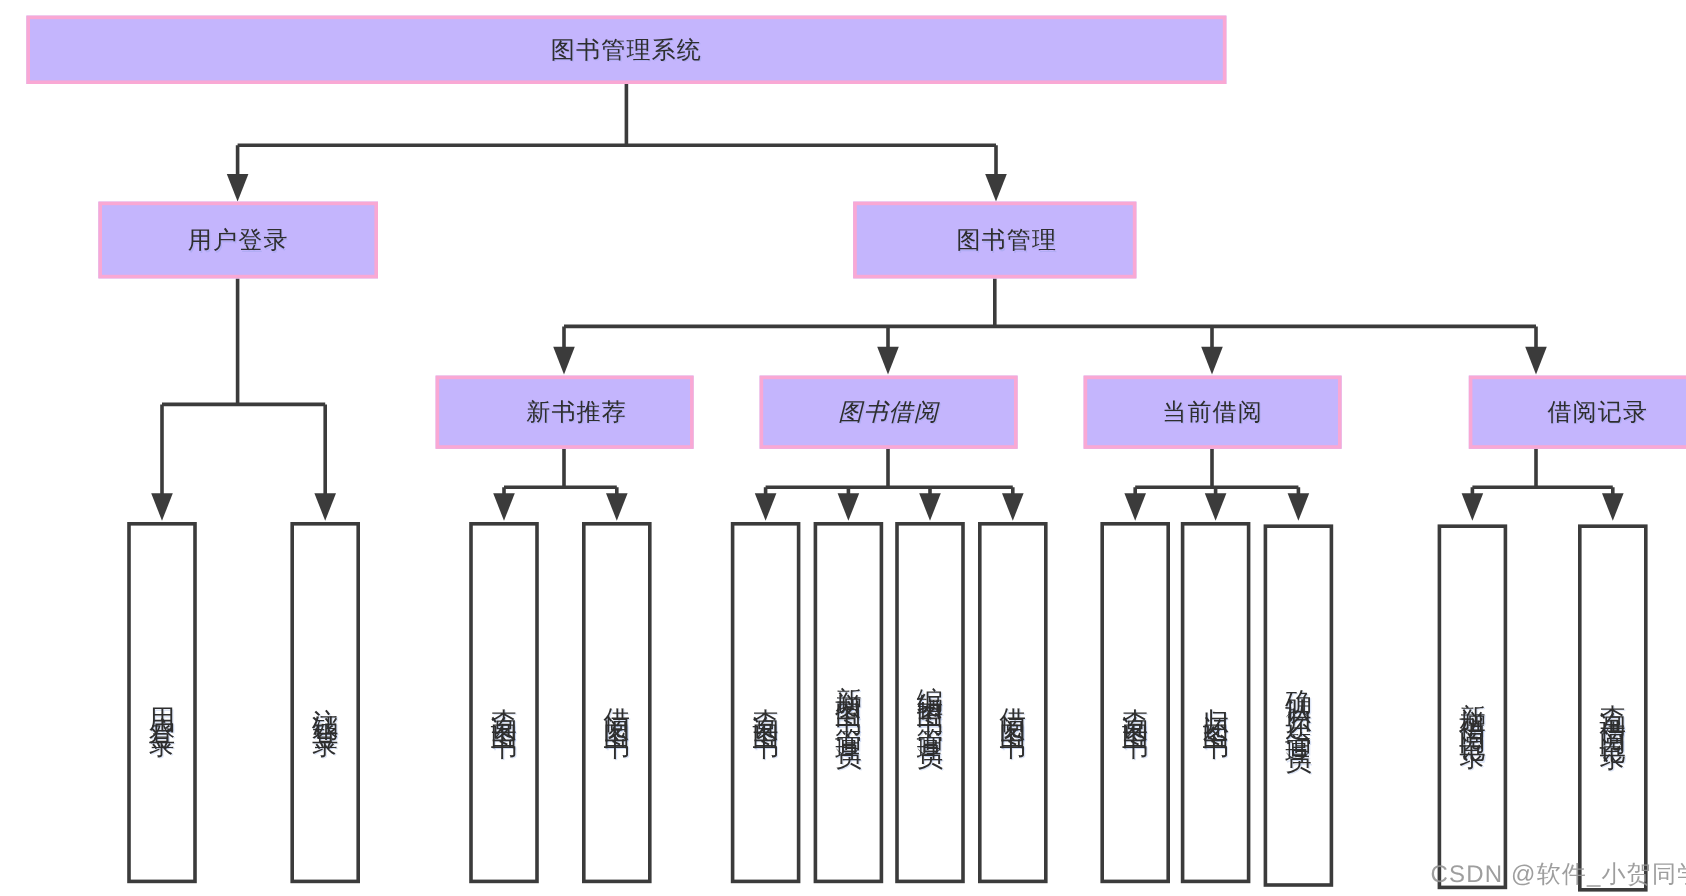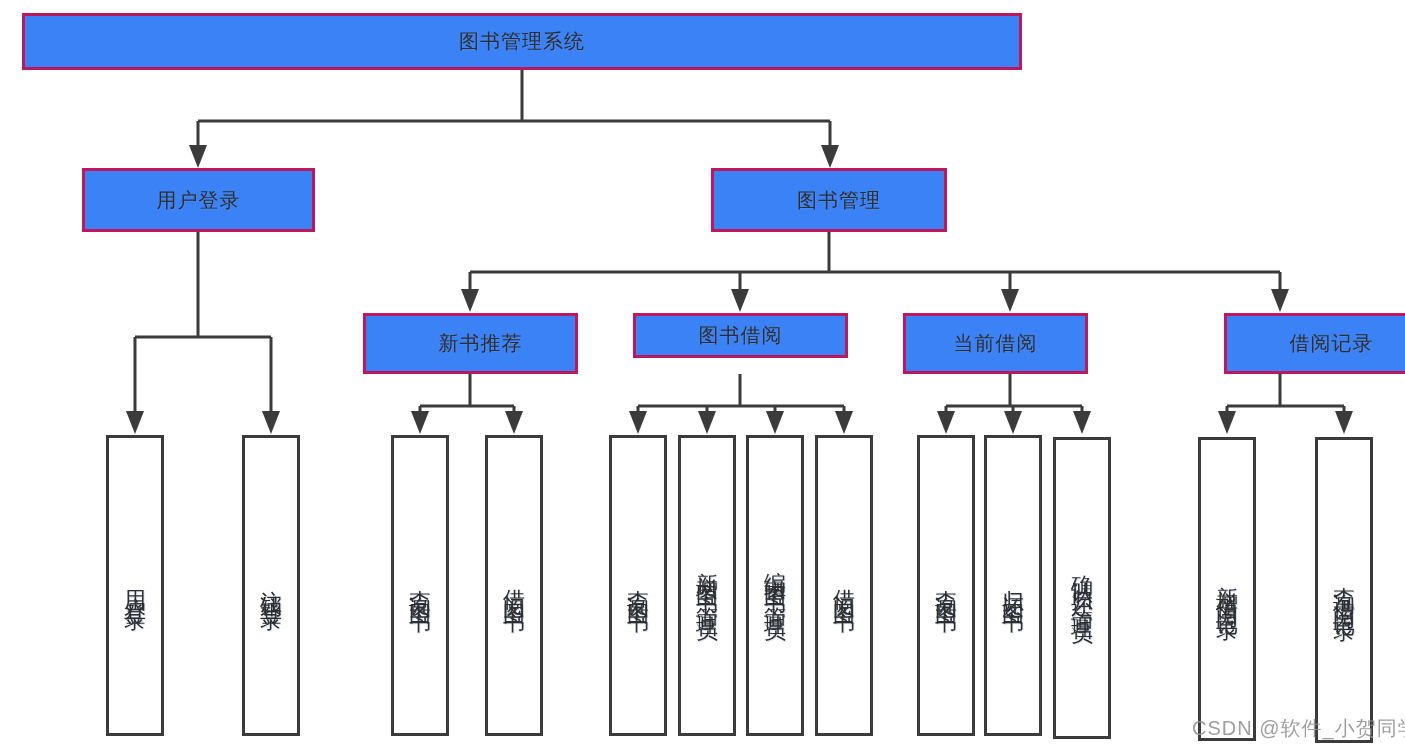--- a/index.html
+++ b/index.html
@@ -7,22 +7,22 @@
     position:relative;
     width:1405px;height:747px;
     background:#ffffff;
     font-family:"Liberation Sans","DejaVu Sans",sans-serif;
     overflow:hidden;
   }
   #wires{position:absolute;left:0;top:0;width:1405px;height:747px;}
   .hbox{
     position:absolute;
     box-sizing:border-box;
-    border:3px solid #be185d;
-    background:#3b82f6;
+    border:3px solid #f9a8d4;
+    background:#c4b5fd;
     display:flex;align-items:center;justify-content:center;
     color:#2e2e2e;
     font-size:20px;
     letter-spacing:1px;
     text-shadow:1px 1px 0 rgba(120,150,220,0.25);
   }
   .vbox{
     position:absolute;
     box-sizing:border-box;
     width:58px;height:301px;
@@ -96,24 +96,24 @@
   <div class="hbox" style="left:82px;top:168px;width:233px;height:64px;">
     <span>用户登录</span>
   </div>
   <div class="hbox" style="left:711px;top:168px;width:236px;height:64px;padding-left:20px;">
     <span>图书管理</span>
   </div>
 
   <div class="hbox" style="left:363px;top:313px;width:215px;height:61px;padding-left:20px;">
     <span>新书推荐</span>
   </div>
-  <div class="hbox" style="left:633px;top:313px;width:215px;height:45px;">
+  <div class="hbox" style="left:633px;top:313px;width:215px;height:61px;font-style:italic;">
     <span>图书借阅</span>
   </div>
-  <div class="hbox" style="left:903px;top:313px;width:185px;height:61px;">
+  <div class="hbox" style="left:903px;top:313px;width:215px;height:61px;">
     <span>当前借阅</span>
   </div>
   <div class="hbox" style="left:1202px;top:313px;width:215px;height:61px;margin-left:22px;">
     <span>借阅记录</span>
   </div>
 
   <div class="vbox" style="left:106px;">
     <span class="vtext">用户登录</span>
   </div>
   <div class="vbox" style="left:242px;">

